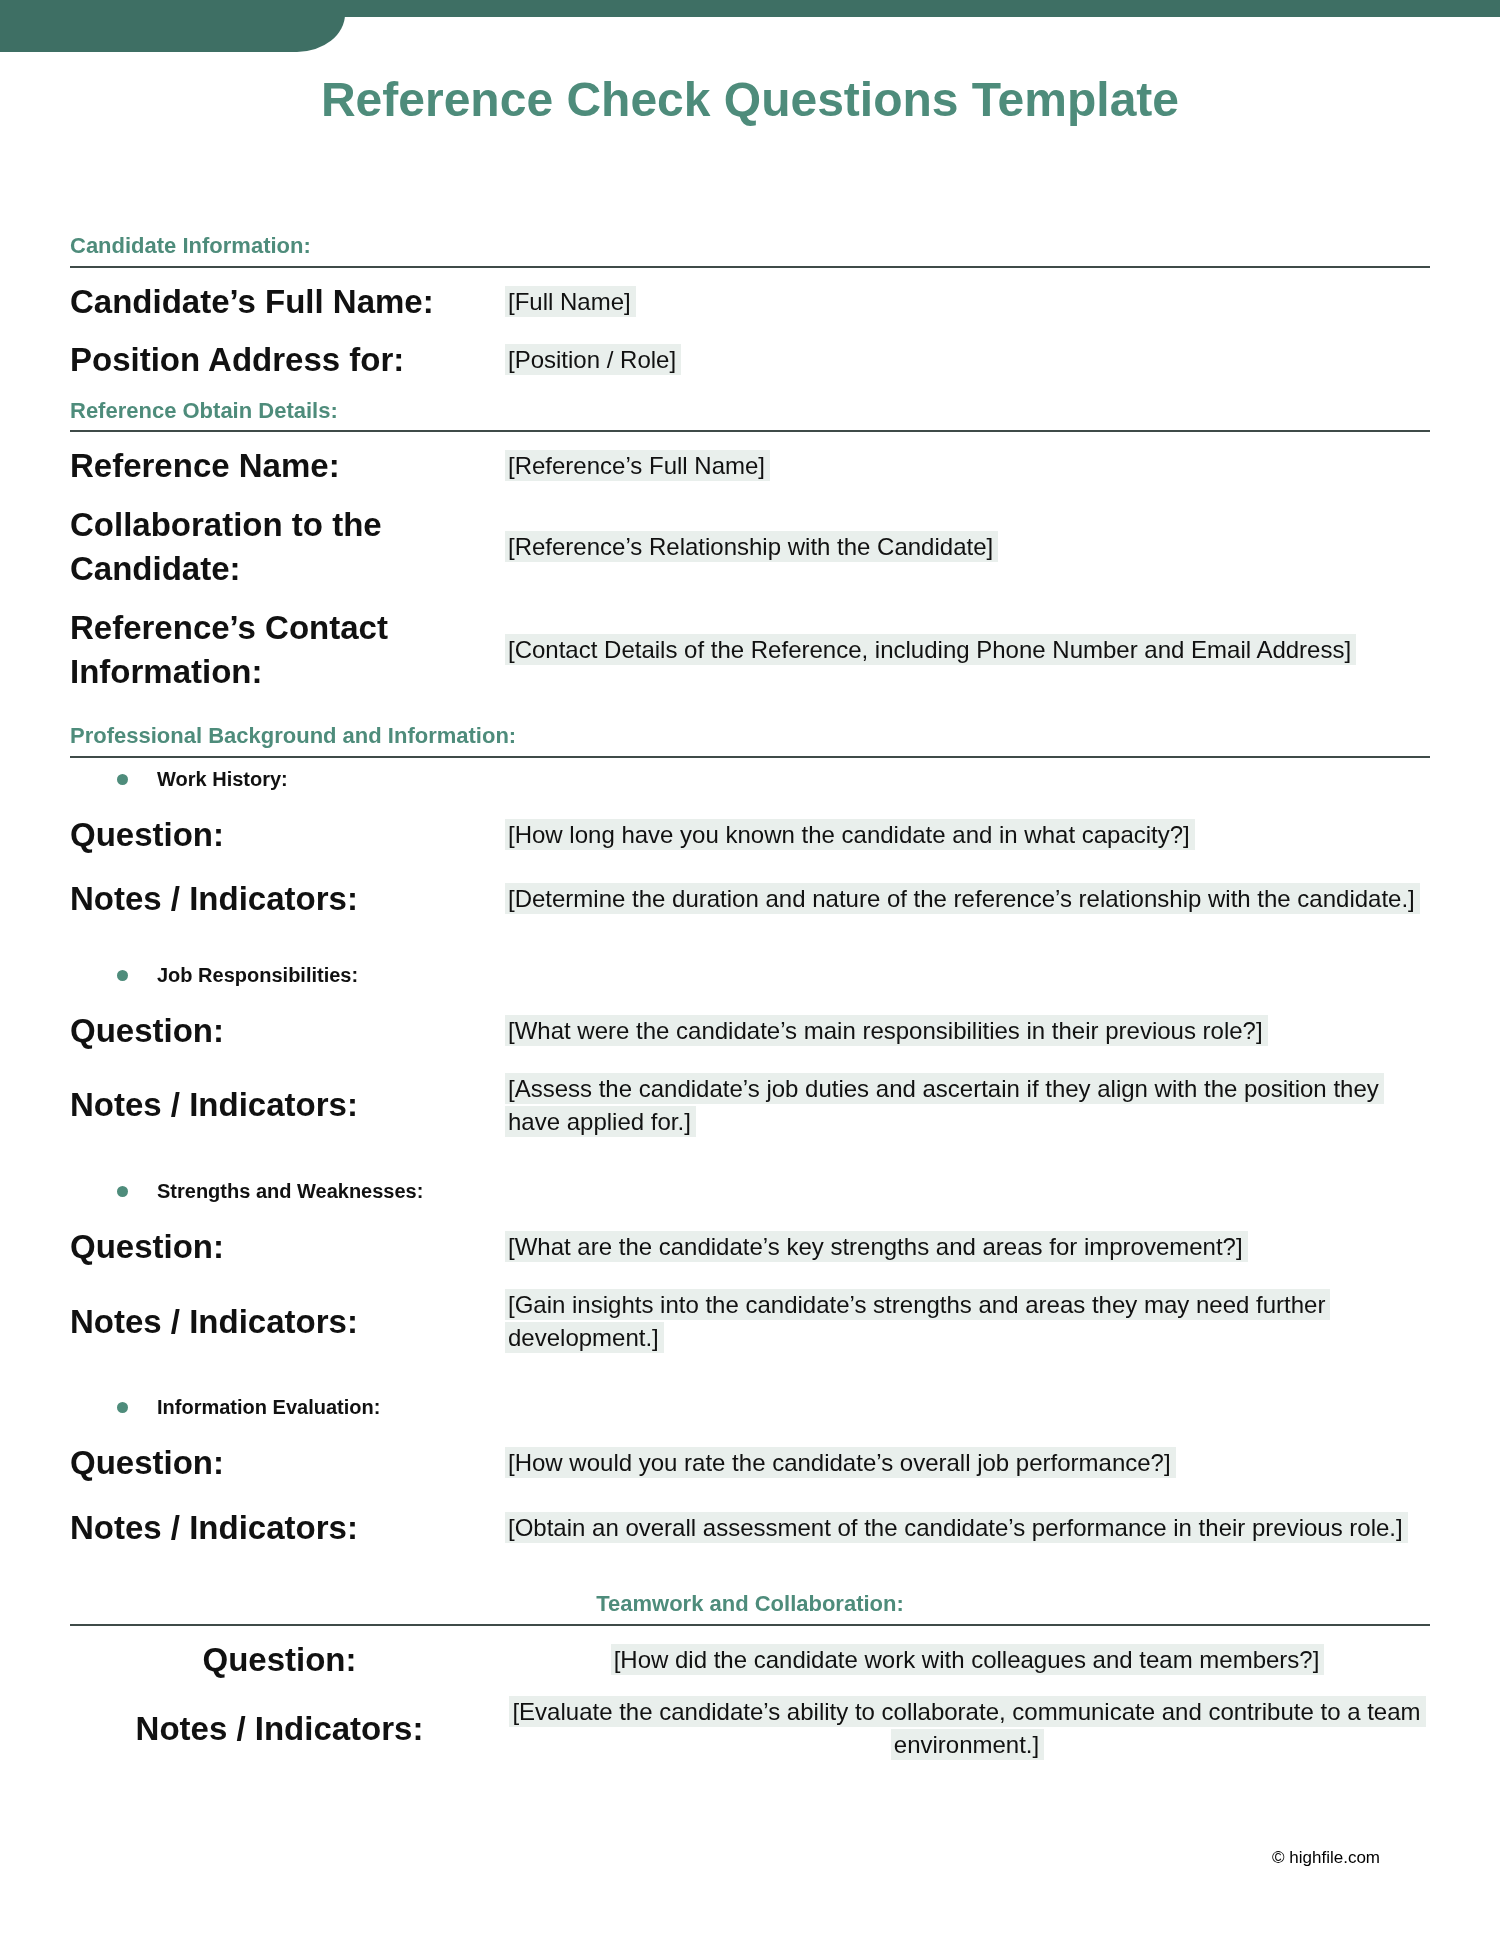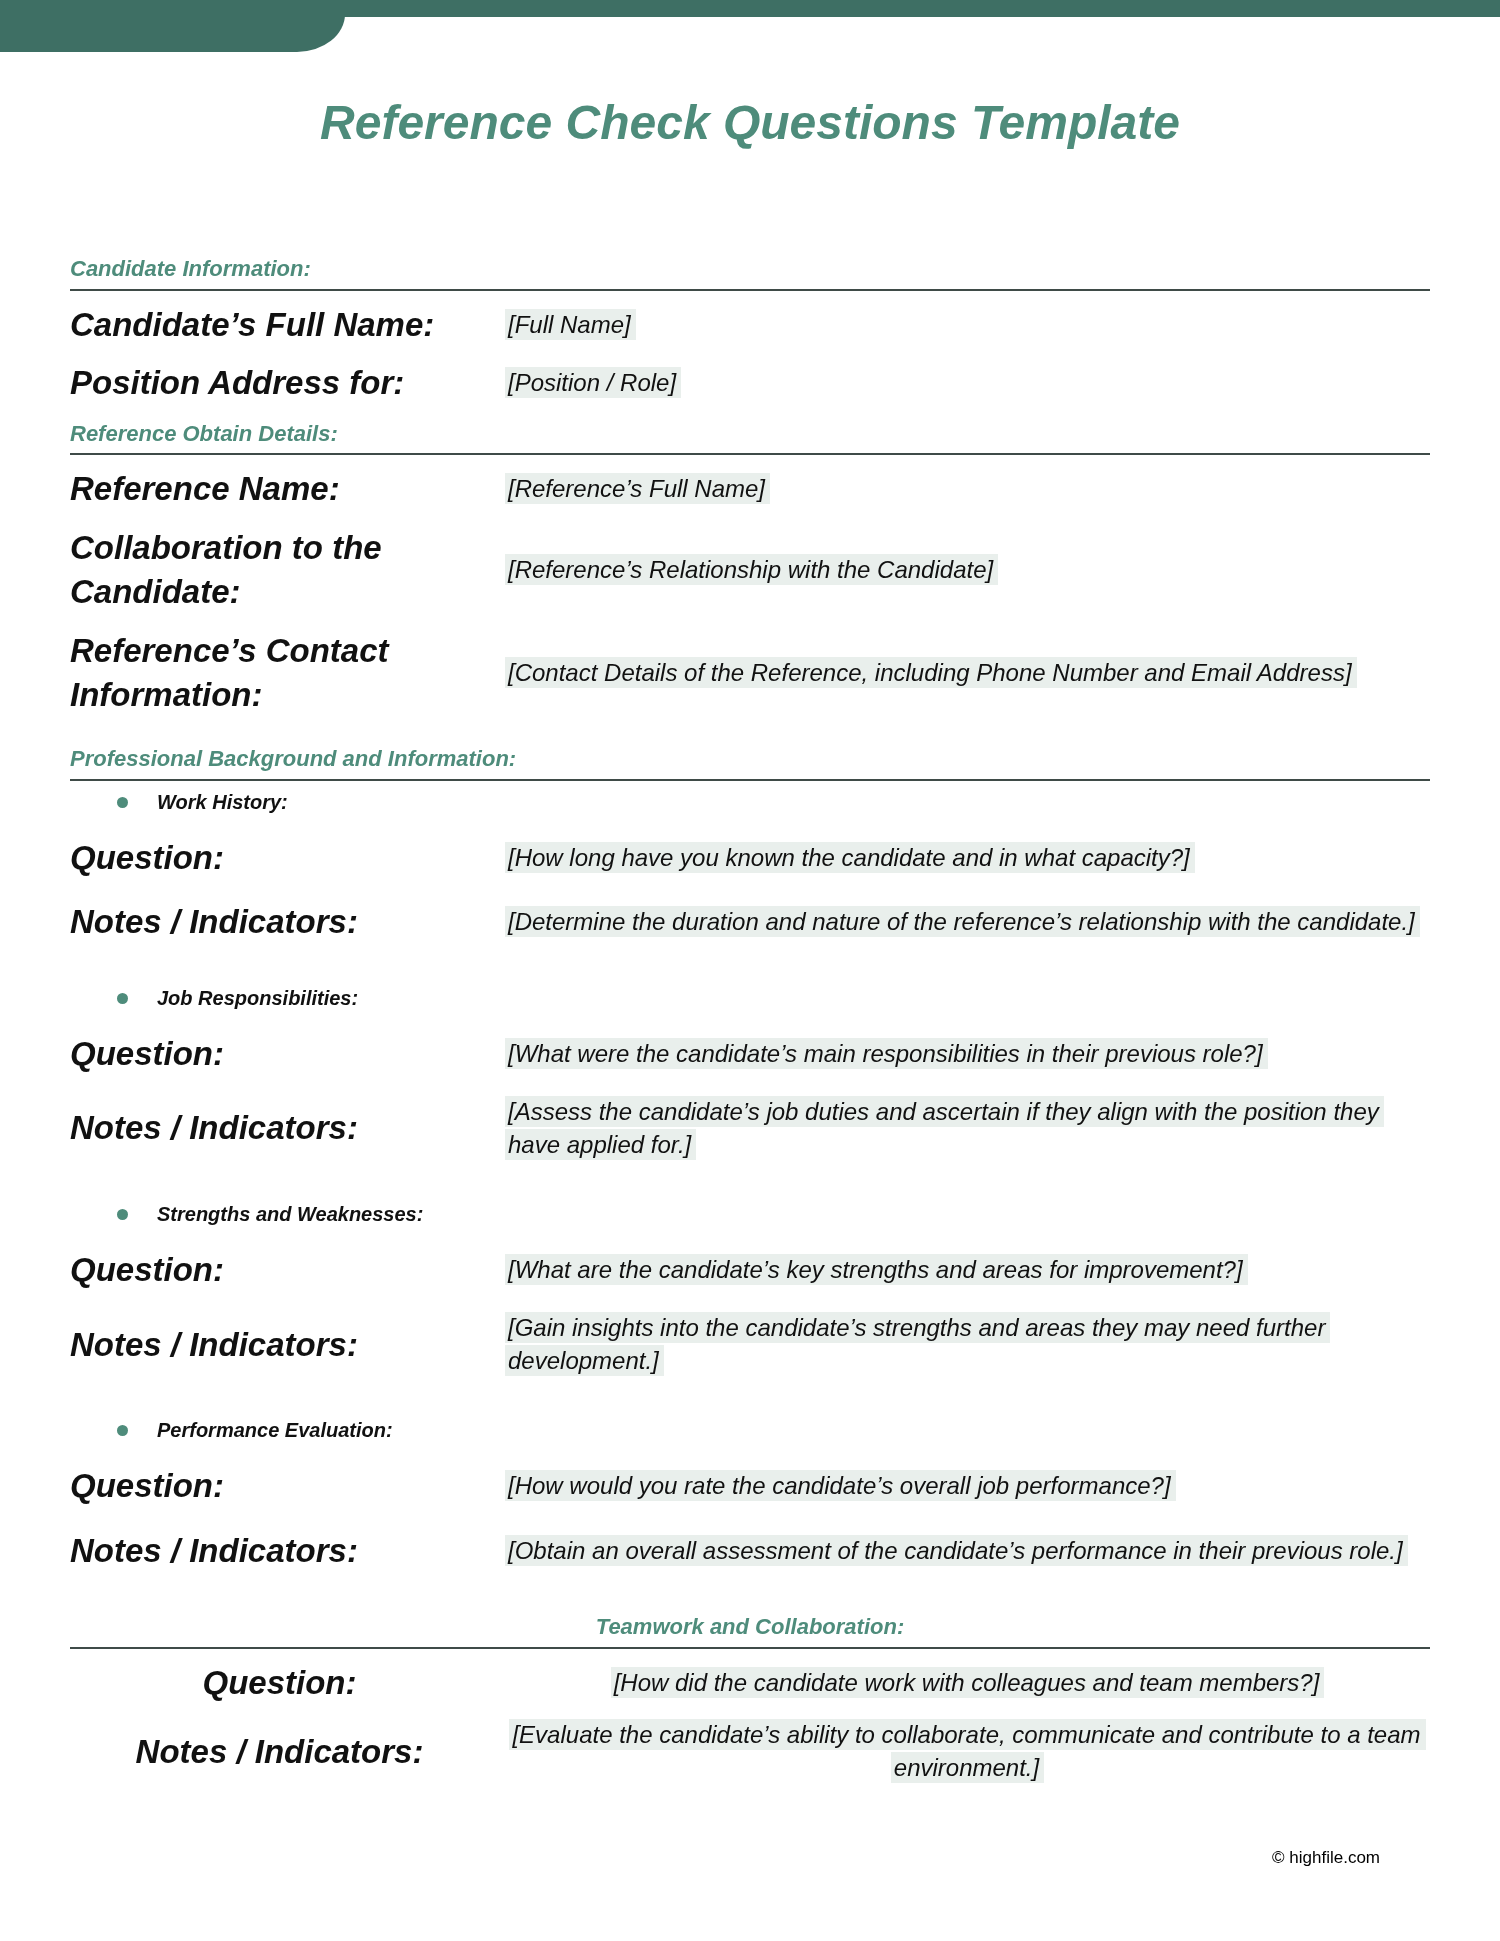--- a/index.html
+++ b/index.html
@@ -18,21 +18,21 @@
   }
   .top-thin{
     position:absolute;top:0;left:0;width:1500px;height:17px;
     background:var(--bar);
   }
   .top-tab{
     position:absolute;top:0;left:0;width:345px;height:52px;
     background:var(--bar);
     border-bottom-right-radius:48px 38px;
   }
-  .content{padding:95px 70px 0 70px;font-style:italic;}
+  .content{padding:72px 70px 0 70px;}
   .doc-title{
     text-align:center;
     color:var(--accent);
     font-size:48px;line-height:1.15;font-weight:bold;
   }
   .section-heading{
     color:var(--accent);
     font-size:22px;line-height:1.25;font-weight:bold;
     margin-bottom:6px;
   }
@@ -160,21 +160,21 @@
         </div>
         <div class="row">
           <div class="row-label">Notes / Indicators:</div>
           <div class="row-value"><span class="hl">[Gain insights into the candidate’s strengths and areas they may need further development.]</span></div>
         </div>
       </div>
 
       <div class="pb-item">
         <div class="bullet-line">
           <span class="bullet-dot"></span>
-          <span class="bullet-text">Performance Evaluation:</span>
+          <span class="bullet-text">Information Evaluation:</span>
         </div>
         <div class="row">
           <div class="row-label">Question:</div>
           <div class="row-value"><span class="hl">[How would you rate the candidate’s overall job performance?]</span></div>
         </div>
         <div class="row">
           <div class="row-label">Notes / Indicators:</div>
           <div class="row-value"><span class="hl">[Obtain an overall assessment of the candidate’s performance in their previous role.]</span></div>
         </div>
       </div>

